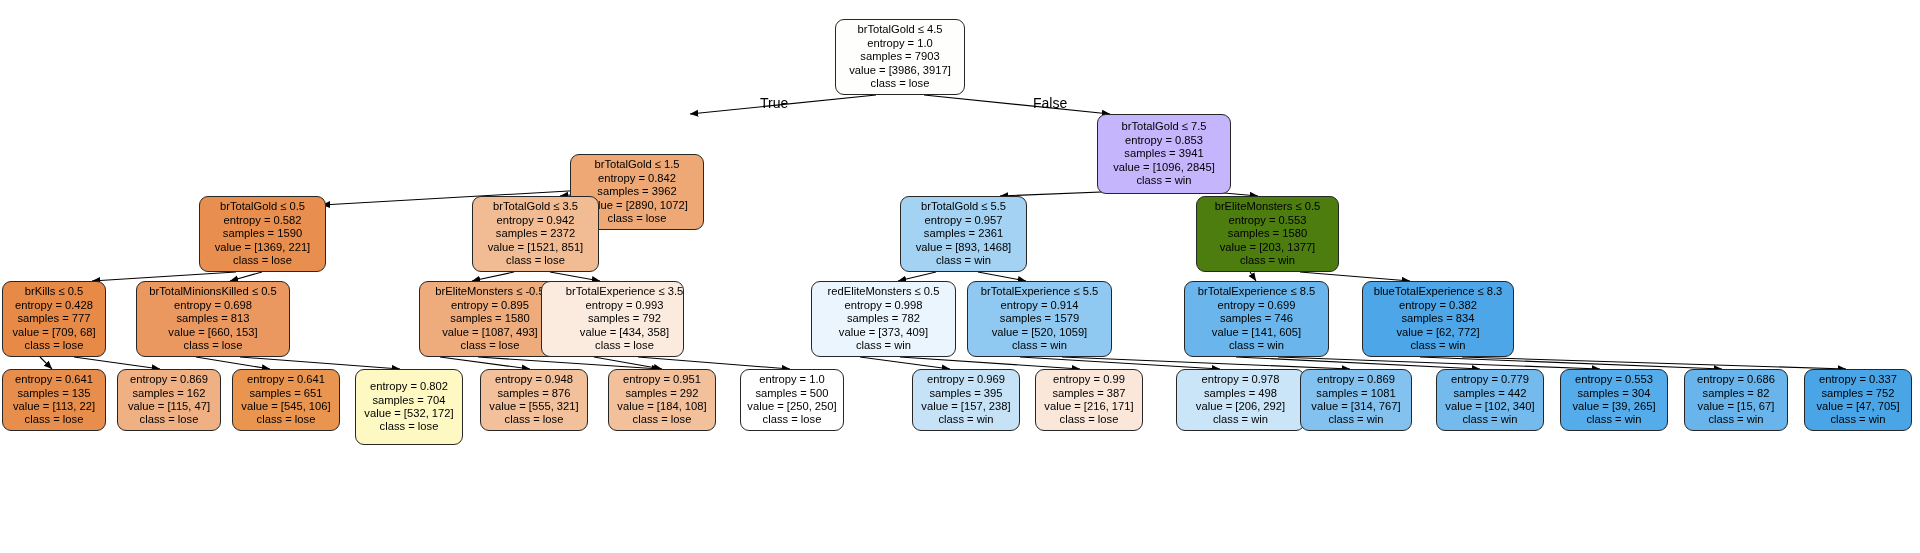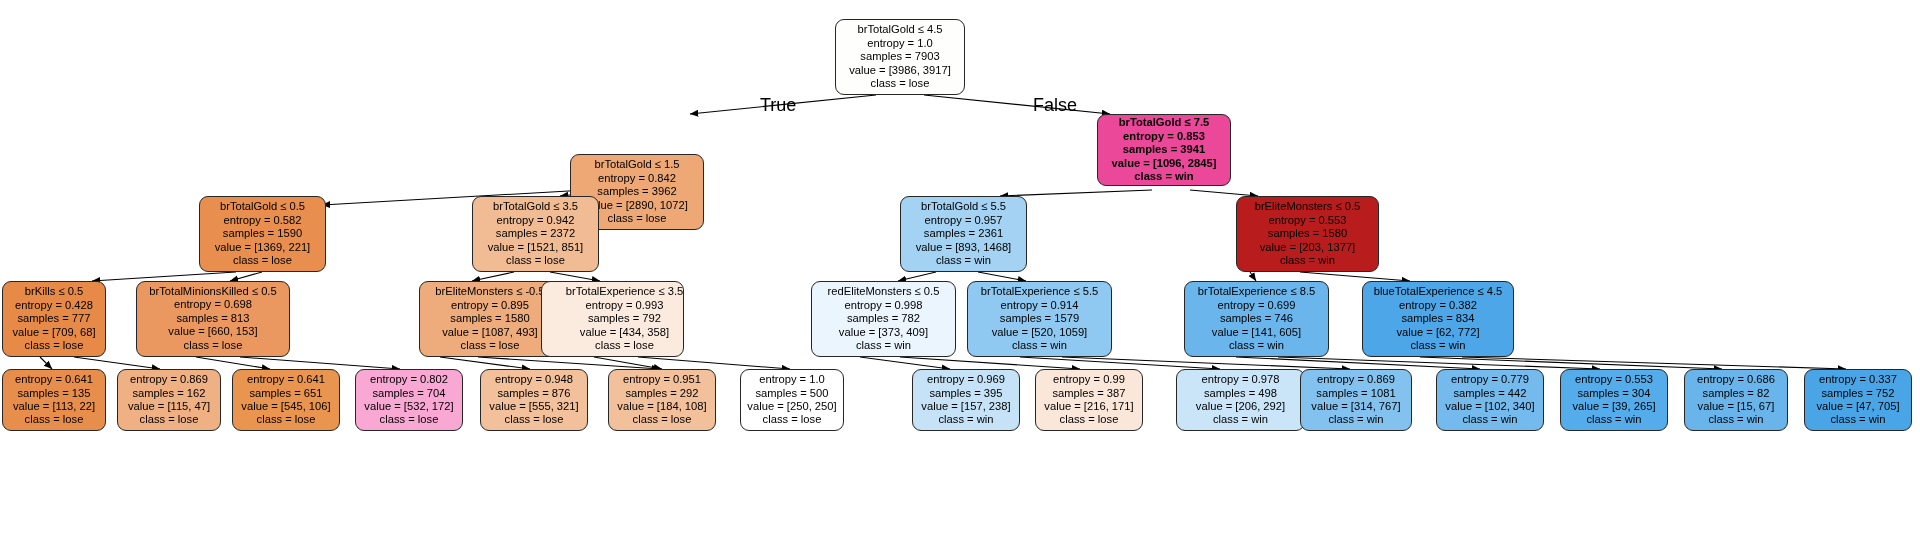--- a/index.html
+++ b/index.html
@@ -41,21 +41,21 @@
     display: flex;
     flex-direction: column;
     justify-content: center;
     align-items: center;
   }
   .node .ln {
     display: block;
   }
   .edge-label {
     position: absolute;
-    font-size: 18px;
+    font-size: 14px;
     color: #000000;
     white-space: nowrap;
   }
 </style>
 </head>
 <body>
 
 <div id="canvas">
   <svg id="edges" xmlns="http://www.w3.org/2000/svg">
     <defs>
@@ -104,21 +104,21 @@
         <span class="ln">value = [3986, 3917]</span>
         <span class="ln">class = lose</span>
       </div>
       <div class="node" style="left: 570px; top: 114px; width: 134px; height: 76px; background: rgb(237, 168, 118); border-color: rgb(38, 38, 38); margin-top: 40px;">
         <span class="ln">brTotalGold ≤ 1.5</span>
         <span class="ln">entropy = 0.842</span>
         <span class="ln">samples = 3962</span>
         <span class="ln">value = [2890, 1072]</span>
         <span class="ln">class = lose</span>
       </div>
-      <div class="node" style="left: 1097px; top: 114px; width: 134px; height: 72px; background: #ec4899; border-color: rgb(38, 38, 38); font-weight: bold;">
+      <div class="node" style="left: 1097px; top: 114px; width: 134px; height: 80px; background: #c4b5fd; border-color: rgb(38, 38, 38);">
         <span class="ln">brTotalGold ≤ 7.5</span>
         <span class="ln">entropy = 0.853</span>
         <span class="ln">samples = 3941</span>
         <span class="ln">value = [1096, 2845]</span>
         <span class="ln">class = win</span>
       </div>
       <div class="node" style="left: 199px; top: 196px; width: 127px; height: 76px; background: rgb(232, 143, 79); border-color: rgb(38, 38, 38);">
         <span class="ln">brTotalGold ≤ 0.5</span>
         <span class="ln">entropy = 0.582</span>
         <span class="ln">samples = 1590</span>
@@ -132,35 +132,35 @@
         <span class="ln">value = [1521, 851]</span>
         <span class="ln">class = lose</span>
       </div>
       <div class="node" style="left: 900px; top: 196px; width: 127px; height: 76px; background: rgb(163, 210, 243); border-color: rgb(38, 38, 38);">
         <span class="ln">brTotalGold ≤ 5.5</span>
         <span class="ln">entropy = 0.957</span>
         <span class="ln">samples = 2361</span>
         <span class="ln">value = [893, 1468]</span>
         <span class="ln">class = win</span>
       </div>
-      <div class="node" style="left: 1196px; top: 196px; width: 143px; height: 76px; background: #b91c1c; border-color: rgb(38, 38, 38); margin-left: 40px;">
+      <div class="node" style="left: 1196px; top: 196px; width: 143px; height: 76px; background: #4d7c0f; border-color: rgb(38, 38, 38);">
         <span class="ln">brEliteMonsters ≤ 0.5</span>
         <span class="ln">entropy = 0.553</span>
         <span class="ln">samples = 1580</span>
         <span class="ln">value = [203, 1377]</span>
         <span class="ln">class = win</span>
       </div>
       <div class="node" style="left: 2px; top: 281px; width: 104px; height: 76px; background: rgb(231, 138, 71); border-color: rgb(38, 38, 38);">
         <span class="ln">brKills ≤ 0.5</span>
         <span class="ln">entropy = 0.428</span>
         <span class="ln">samples = 777</span>
         <span class="ln">value = [709, 68]</span>
         <span class="ln">class = lose</span>
       </div>
-      <div class="node" style="left: 136px; top: 281px; width: 154px; height: 76px; background: rgb(234, 152, 95); border-color: rgb(38, 38, 38); justify-content: flex-end;">
+      <div class="node" style="left: 136px; top: 281px; width: 154px; height: 76px; background: rgb(234, 152, 95); border-color: rgb(38, 38, 38);">
         <span class="ln">brTotalMinionsKilled ≤ 0.5</span>
         <span class="ln">entropy = 0.698</span>
         <span class="ln">samples = 813</span>
         <span class="ln">value = [660, 153]</span>
         <span class="ln">class = lose</span>
       </div>
       <div class="node" style="left: 387px; top: 281px; width: 142px; height: 76px; background: rgb(238, 171, 123); border-color: rgb(38, 38, 38); margin-left: 32px;">
         <span class="ln">brEliteMonsters ≤ -0.5</span>
         <span class="ln">entropy = 0.895</span>
         <span class="ln">samples = 1580</span>
@@ -189,21 +189,21 @@
         <span class="ln">class = win</span>
       </div>
       <div class="node" style="left: 1184px; top: 281px; width: 145px; height: 76px; background: rgb(106, 182, 236); border-color: rgb(38, 38, 38);">
         <span class="ln">brTotalExperience ≤ 8.5</span>
         <span class="ln">entropy = 0.699</span>
         <span class="ln">samples = 746</span>
         <span class="ln">value = [141, 605]</span>
         <span class="ln">class = win</span>
       </div>
       <div class="node" style="left: 1362px; top: 281px; width: 152px; height: 76px; background: rgb(76, 166, 232); border-color: rgb(38, 38, 38);">
-        <span class="ln">blueTotalExperience ≤ 4.5</span>
+        <span class="ln">blueTotalExperience ≤ 8.3</span>
         <span class="ln">entropy = 0.382</span>
         <span class="ln">samples = 834</span>
         <span class="ln">value = [62, 772]</span>
         <span class="ln">class = win</span>
       </div>
       <div class="node" style="left: 2px; top: 369px; width: 104px; height: 62px; background: rgb(232, 142, 77); border-color: rgb(38, 38, 38);">
         <span class="ln">entropy = 0.641</span>
         <span class="ln">samples = 135</span>
         <span class="ln">value = [113, 22]</span>
         <span class="ln">class = lose</span>
@@ -213,21 +213,21 @@
         <span class="ln">samples = 162</span>
         <span class="ln">value = [115, 47]</span>
         <span class="ln">class = lose</span>
       </div>
       <div class="node" style="left: 232px; top: 369px; width: 108px; height: 62px; background: rgb(233, 149, 79); border-color: rgb(38, 38, 38);">
         <span class="ln">entropy = 0.641</span>
         <span class="ln">samples = 651</span>
         <span class="ln">value = [545, 106]</span>
         <span class="ln">class = lose</span>
       </div>
-      <div class="node" style="left: 355px; top: 369px; width: 108px; height: 62px; background: #f9a8d4; border-color: rgb(38, 38, 38);">
+      <div class="node" style="left: 355px; top: 369px; width: 108px; height: 76px; background: #fef9c3; border-color: rgb(38, 38, 38);">
         <span class="ln">entropy = 0.802</span>
         <span class="ln">samples = 704</span>
         <span class="ln">value = [532, 172]</span>
         <span class="ln">class = lose</span>
       </div>
       <div class="node" style="left: 480px; top: 369px; width: 108px; height: 62px; background: rgb(242, 192, 154); border-color: rgb(38, 38, 38);">
         <span class="ln">entropy = 0.948</span>
         <span class="ln">samples = 876</span>
         <span class="ln">value = [555, 321]</span>
         <span class="ln">class = lose</span>

